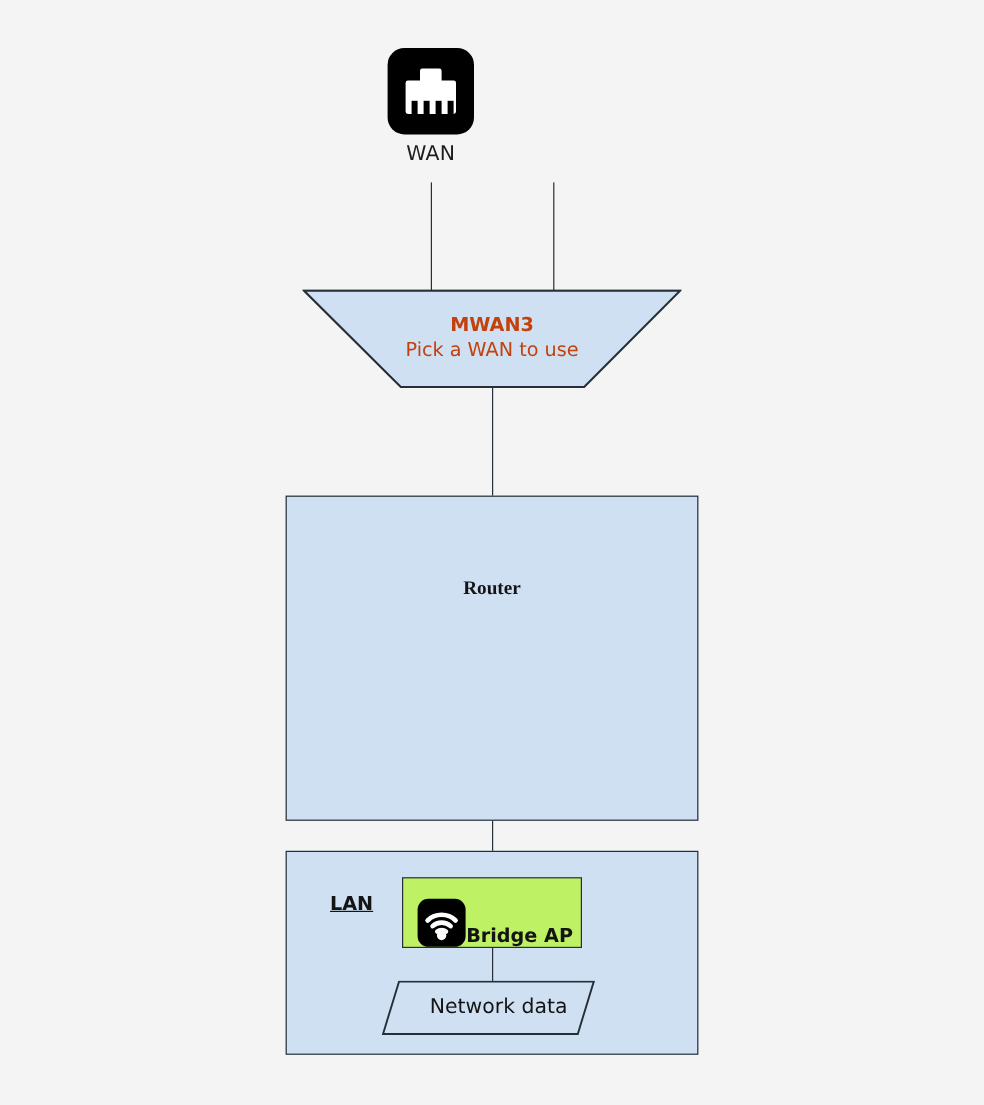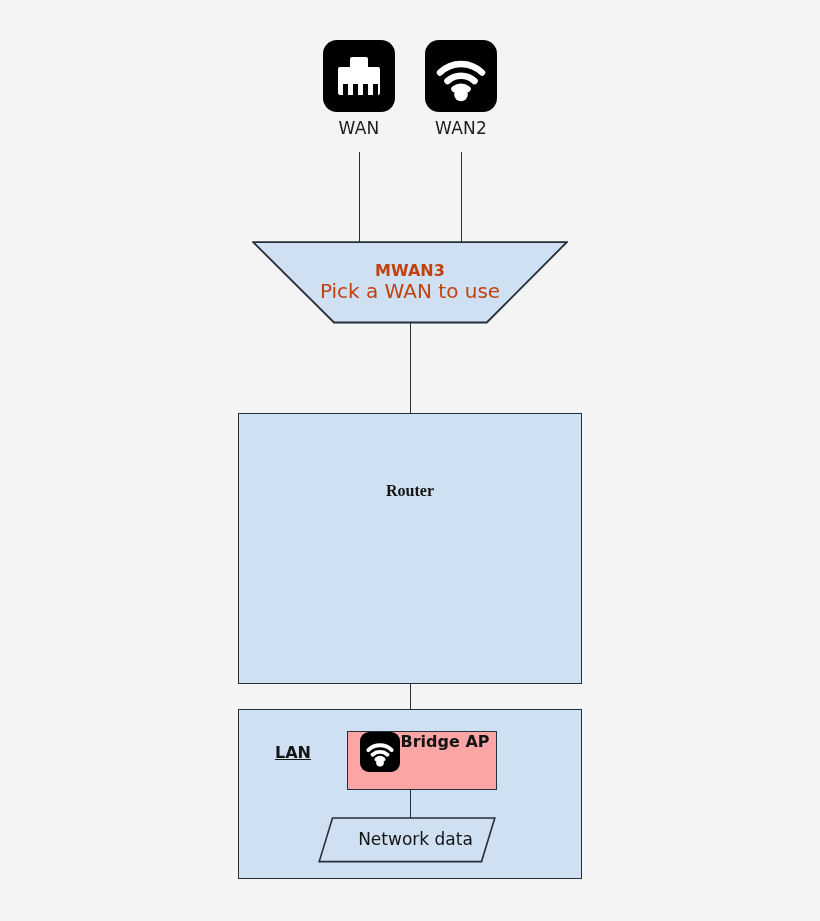--- a/index.html
+++ b/index.html
@@ -83,41 +83,40 @@
   }
   .trapezoid-wrap { position: absolute; }
   .trapezoid-wrap svg { display: block; }
   .trap-text {
     position: absolute;
     left: 0; right: 0;
     text-align: center;
     color: #c2410c;
   }
   .trap-title { font-weight: bold; font-size: 16px; line-height: 21px; }
-  .trap-sub   { font-weight: normal; font-size: 20px; line-height: 21px; }
+  .trap-sub   { font-weight: normal; font-size: 16px; line-height: 21px; }
 
   .para-wrap { position: absolute; }
   .para-wrap svg { display: block; }
   .para-text {
     position: absolute;
     left: 17px; right: 0;
     text-align: center;
     font-size: 17px;
     color: #141414;
   }
 
   
   .ap-box {
     position: absolute;
-    background: #fca5a5;
+    background: #bef264;
     border: 1.6px solid #262f38;
     box-sizing: border-box;
     display: flex;
-    align-items: flex-start;
-    margin-left: 12px;
+    align-items: flex-end;
   }
   .ap-icon {
     width: 40px;
     height: 40px;
     margin-left: 12px;
     background: #000000;
     border-radius: 9px;
     position: relative;
     flex: none;
   }
@@ -147,33 +146,20 @@
       <div class="rj45-tab"></div>
       <div class="rj45-body"></div>
       <div class="rj45-pin" style="left:20px;"></div>
       <div class="rj45-pin" style="left:30px;"></div>
       <div class="rj45-pin" style="left:40px;"></div>
       <div class="rj45-pin" style="left:50px;"></div>
     </div>
     <div class="src-label">WAN</div>
   </div>
 
-  <div class="src-node" style="left:411px; top:40px;">
-    <div class="src-icon">
-      <svg width="72" height="72" viewBox="0 0 72 72">
-        <g fill="none" stroke="#ffffff" stroke-linecap="round">
-          <path d="M15 32.5 A30 30 0 0 1 57 32.5" stroke-width="6.5"></path>
-          <path d="M22.5 41 A20 20 0 0 1 49.5 41" stroke-width="6.5"></path>
-          <path d="M29.5 49 A10.5 10.5 0 0 1 42.5 49" stroke-width="6.5"></path>
-        </g>
-        <circle cx="36" cy="54.5" r="6.8" fill="#ffffff"></circle>
-      </svg>
-    </div>
-    <div class="src-label">WAN2</div>
-  </div>
 
   <div class="line-v" style="left:359px; top:152px; height:92px;"></div>
   <div class="line-v" style="left:461px; top:152px; height:92px;"></div>
 
   <div class="trapezoid-wrap" style="left:252px; top:241px; width:316px; height:84px;">
     <svg width="316" height="84" viewBox="0 0 316 84">
       <polygon points="1.2,1.2 314.8,1.2 234.8,81.5 82,81.5" fill="#cfe0f2" stroke="#262f38" stroke-width="1.8" stroke-linejoin="miter"></polygon>
     </svg>
     <div class="trap-text trap-title" style="top:19px;">MWAN3</div>
     <div class="trap-text trap-sub" style="top:40px;">Pick a WAN to use</div>

